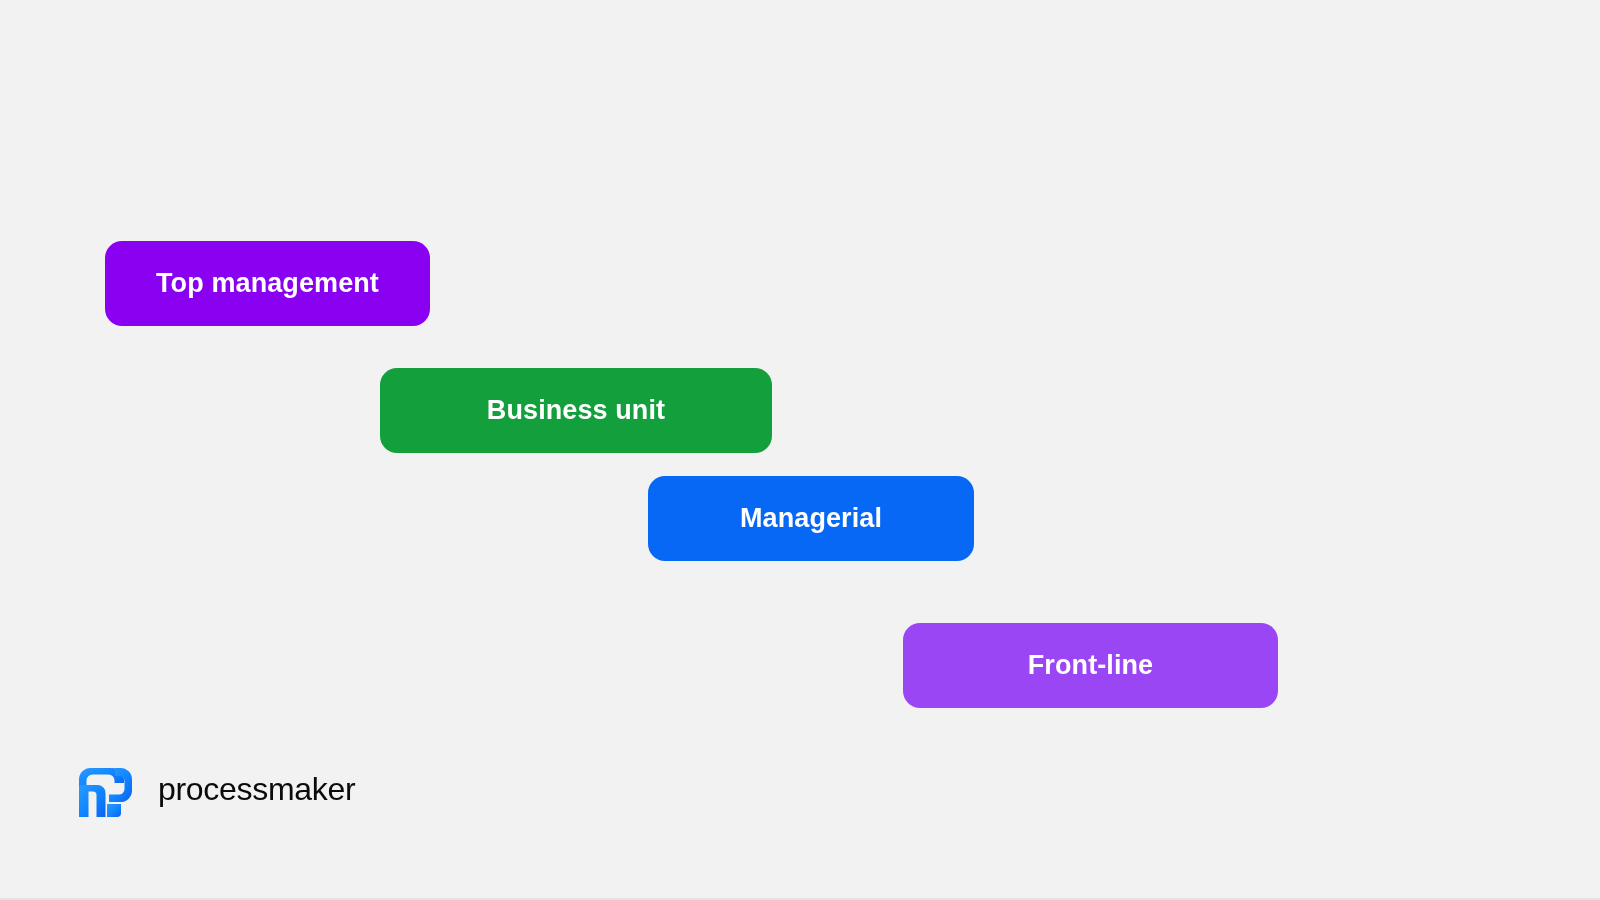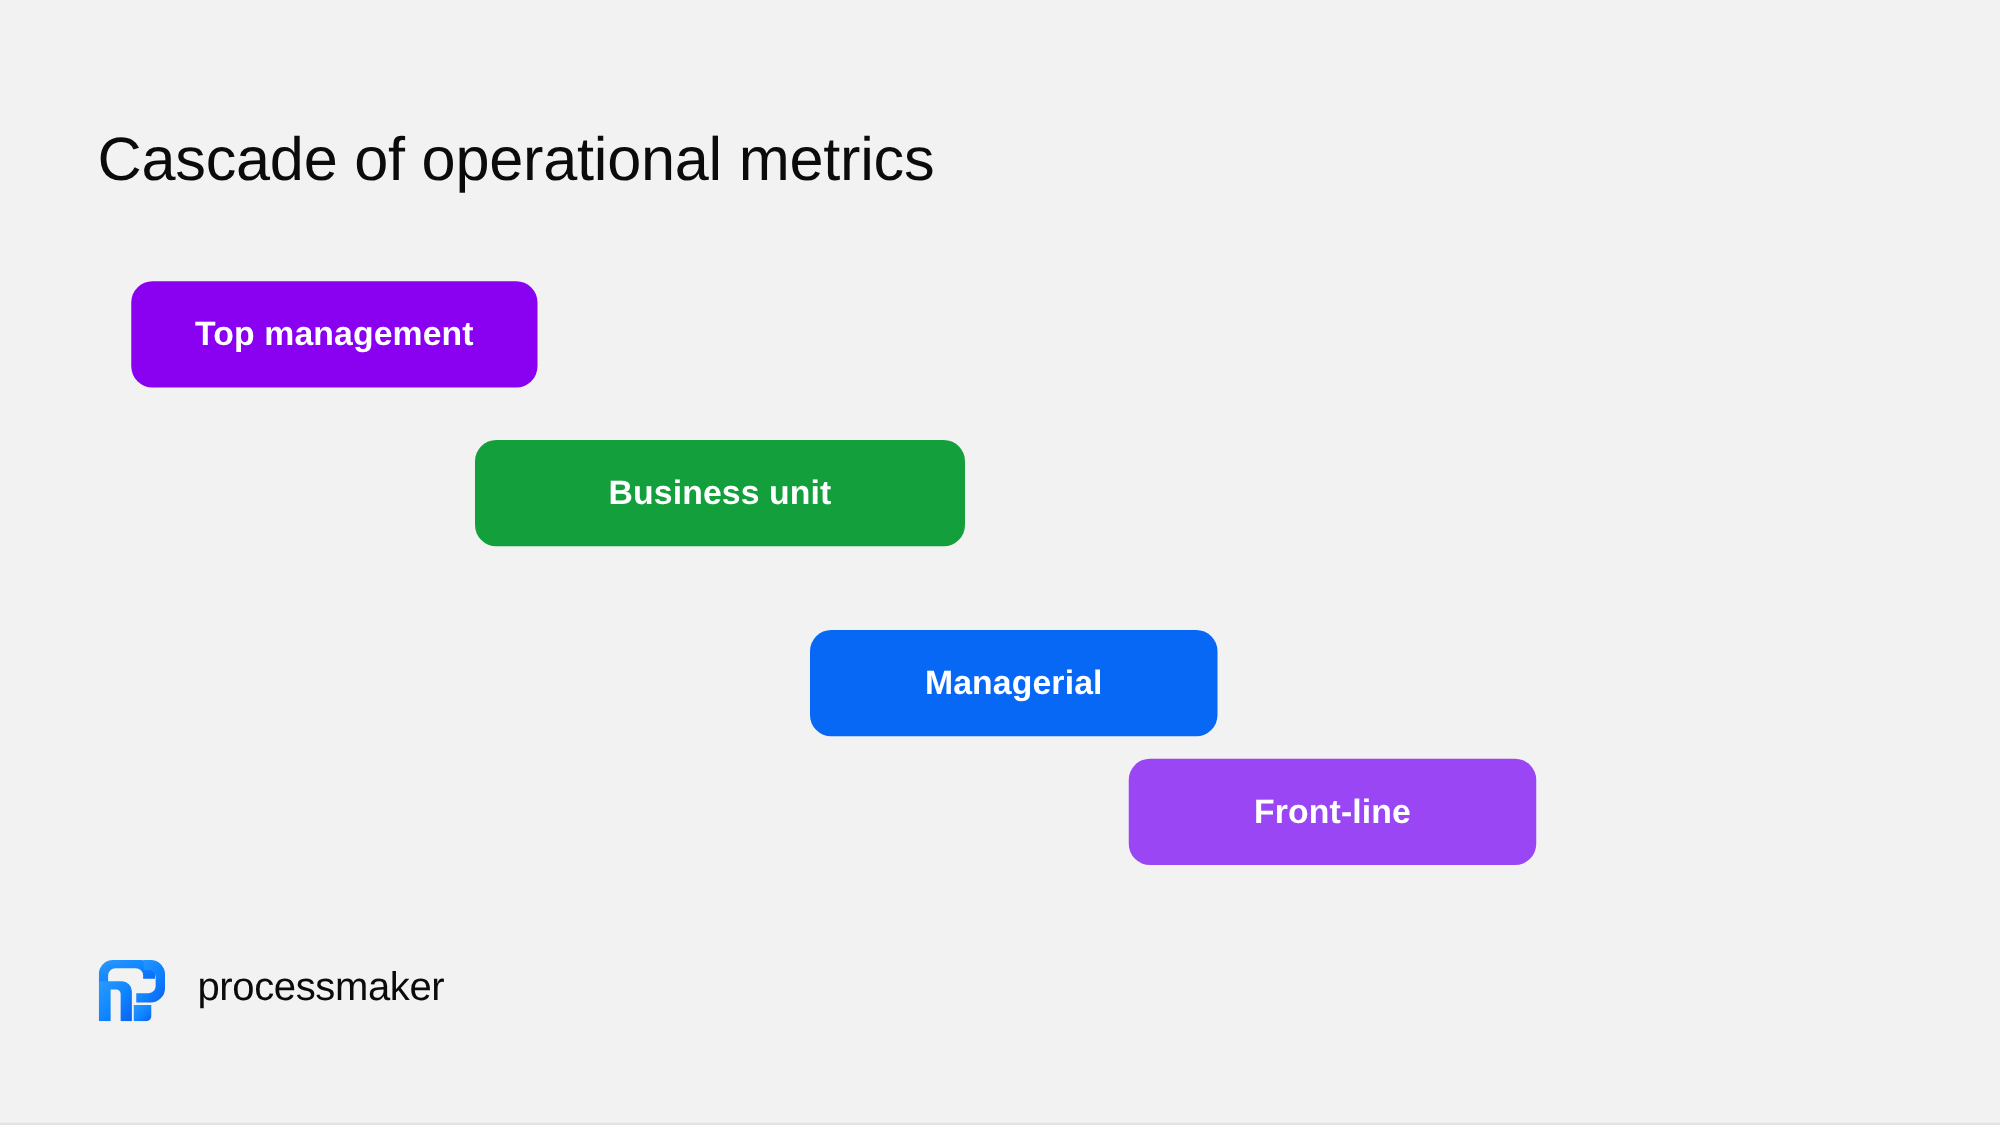--- a/index.html
+++ b/index.html
@@ -47,36 +47,37 @@
   }
 
   .step {
     position: absolute;
     display: flex;
     align-items: center;
     justify-content: center;
     border-radius: 17px;
     box-sizing: border-box;
     padding: 4px 18px;
+    margin-top: 16px;
   }
 
   .step-label {
     color: #ffffff;
     font-size: 27px;
     font-weight: 700;
     letter-spacing: 0.1px;
     white-space: nowrap;
     text-align: center;
   }
 
   
   .step-0 { left: 105px;  top: 225px; width: 325px; height: 85px; }
   .step-1 { left: 380px;  top: 352px; width: 392px; height: 85px; }
-  .step-2 { left: 648px;  top: 504px; width: 326px; height: 85px; }
-  .step-3 { left: 903px;  top: 607px; width: 326px; height: 85px; }
+  .step-2 { left: 648px;  top: 460px; width: 326px; height: 85px; }
+  .step-3 { left: 903px;  top: 607px; width: 375px; height: 85px; }
 
   
   #logo {
     position: absolute;
     left: 79px;
     top: 760px;
     display: flex;
     align-items: center;
     gap: 26px;
   }
@@ -104,21 +105,20 @@
     width: 1600px;
     height: 2px;
     background: #e3e3e3;
   }
 </style>
 </head>
 <body style="background: rgb(242, 242, 242);">
 
 <div id="slide" style="background: rgb(242, 242, 242);">
 
-  <h1 id="page-title">Cascade of operational metrics</h1>
 
   <div id="cascade">
 
     <div class="step step-0" style="background: rgb(138, 0, 240);">
       <span class="step-label" style="color: rgb(255, 255, 255);">Top management</span>
     </div>
 
     <div class="step step-1" style="background: rgb(19, 160, 60);">
       <span class="step-label" style="color: rgb(255, 255, 255);">Business unit</span>
     </div>

